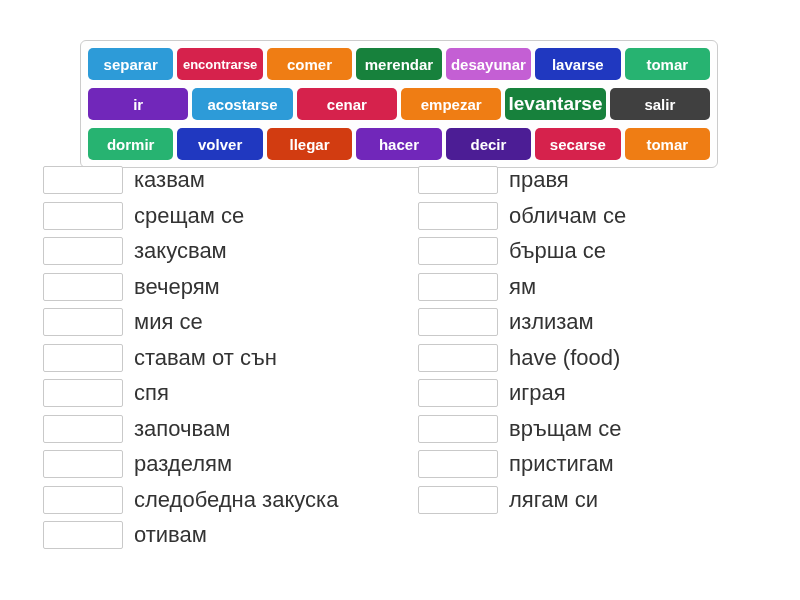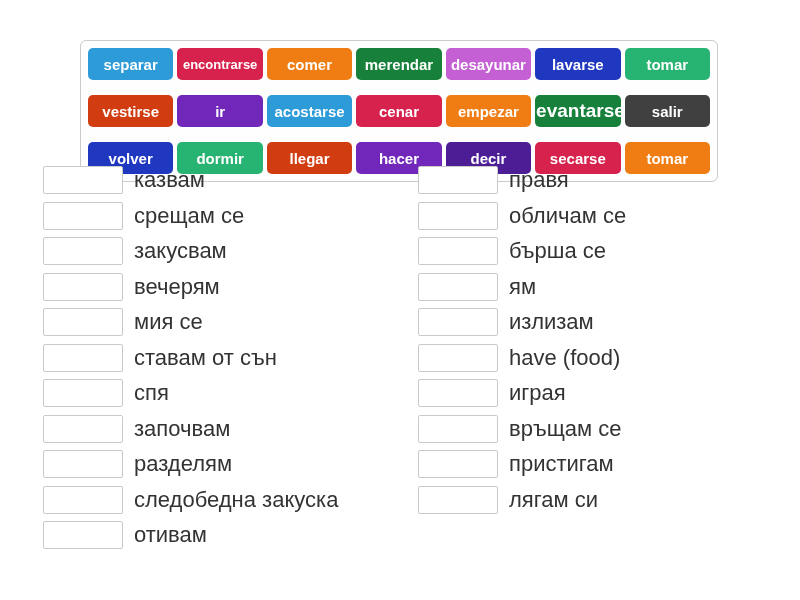--- a/index.html
+++ b/index.html
@@ -17,21 +17,21 @@
     left: 80px;
     top: 40px;
     width: 638px;
     box-sizing: border-box;
     background: #fefefe;
     border: 1px solid #cccccc;
     border-radius: 6px;
     padding: 7px;
     display: flex;
     flex-direction: column;
-    gap: 15px;
+    gap: 8px;
   }
   .bank-row {
     display: flex;
     gap: 4px;
   }
   .tile {
     flex: 1 1 0;
     height: 32px;
     border-radius: 5px;
     color: #ffffff;
@@ -82,31 +82,30 @@
     <div class="bank-row">
       <div class="tile" style="background: rgb(45, 155, 216);">separar</div>
       <div class="tile" style="background: rgb(214, 34, 76); font-size: 13px;">encontrarse</div>
       <div class="tile" style="background: rgb(239, 125, 20);">comer</div>
       <div class="tile" style="background: rgb(23, 129, 60);">merendar</div>
       <div class="tile" style="background: rgb(196, 95, 212);">desayunar</div>
       <div class="tile" style="background: rgb(32, 56, 192);">lavarse</div>
       <div class="tile" style="background: rgb(39, 179, 113);">tomar</div>
     </div>
     <div class="bank-row">
-      <div class="tile" style="background: rgb(210, 60, 17);">vestirse</div>
       <div class="tile" style="background: rgb(113, 39, 186);">ir</div>
       <div class="tile" style="background: rgb(45, 155, 216);">acostarse</div>
       <div class="tile" style="background: rgb(214, 34, 76);">cenar</div>
       <div class="tile" style="background: rgb(239, 125, 20);">empezar</div>
       <div class="tile" style="background: rgb(23, 129, 60); font-size: 19px;">levantarse</div>
       <div class="tile" style="background: #404040;">salir</div>
     </div>
     <div class="bank-row">
+      <div class="tile" style="background: rgb(39, 179, 113);">dormir</div>
       <div class="tile" style="background: rgb(32, 56, 192);">volver</div>
-      <div class="tile" style="background: rgb(39, 179, 113);">dormir</div>
       <div class="tile" style="background: rgb(210, 60, 17);">llegar</div>
       <div class="tile" style="background: rgb(113, 39, 186);">hacer</div>
       <div class="tile" style="background: #4c1d95;">decir</div>
       <div class="tile" style="background: rgb(214, 34, 76);">secarse</div>
       <div class="tile" style="background: rgb(239, 125, 20);">tomar</div>
     </div>
   </div>
 <div class="match-col left">
     <div class="match-row">
       <div class="slot"></div>

